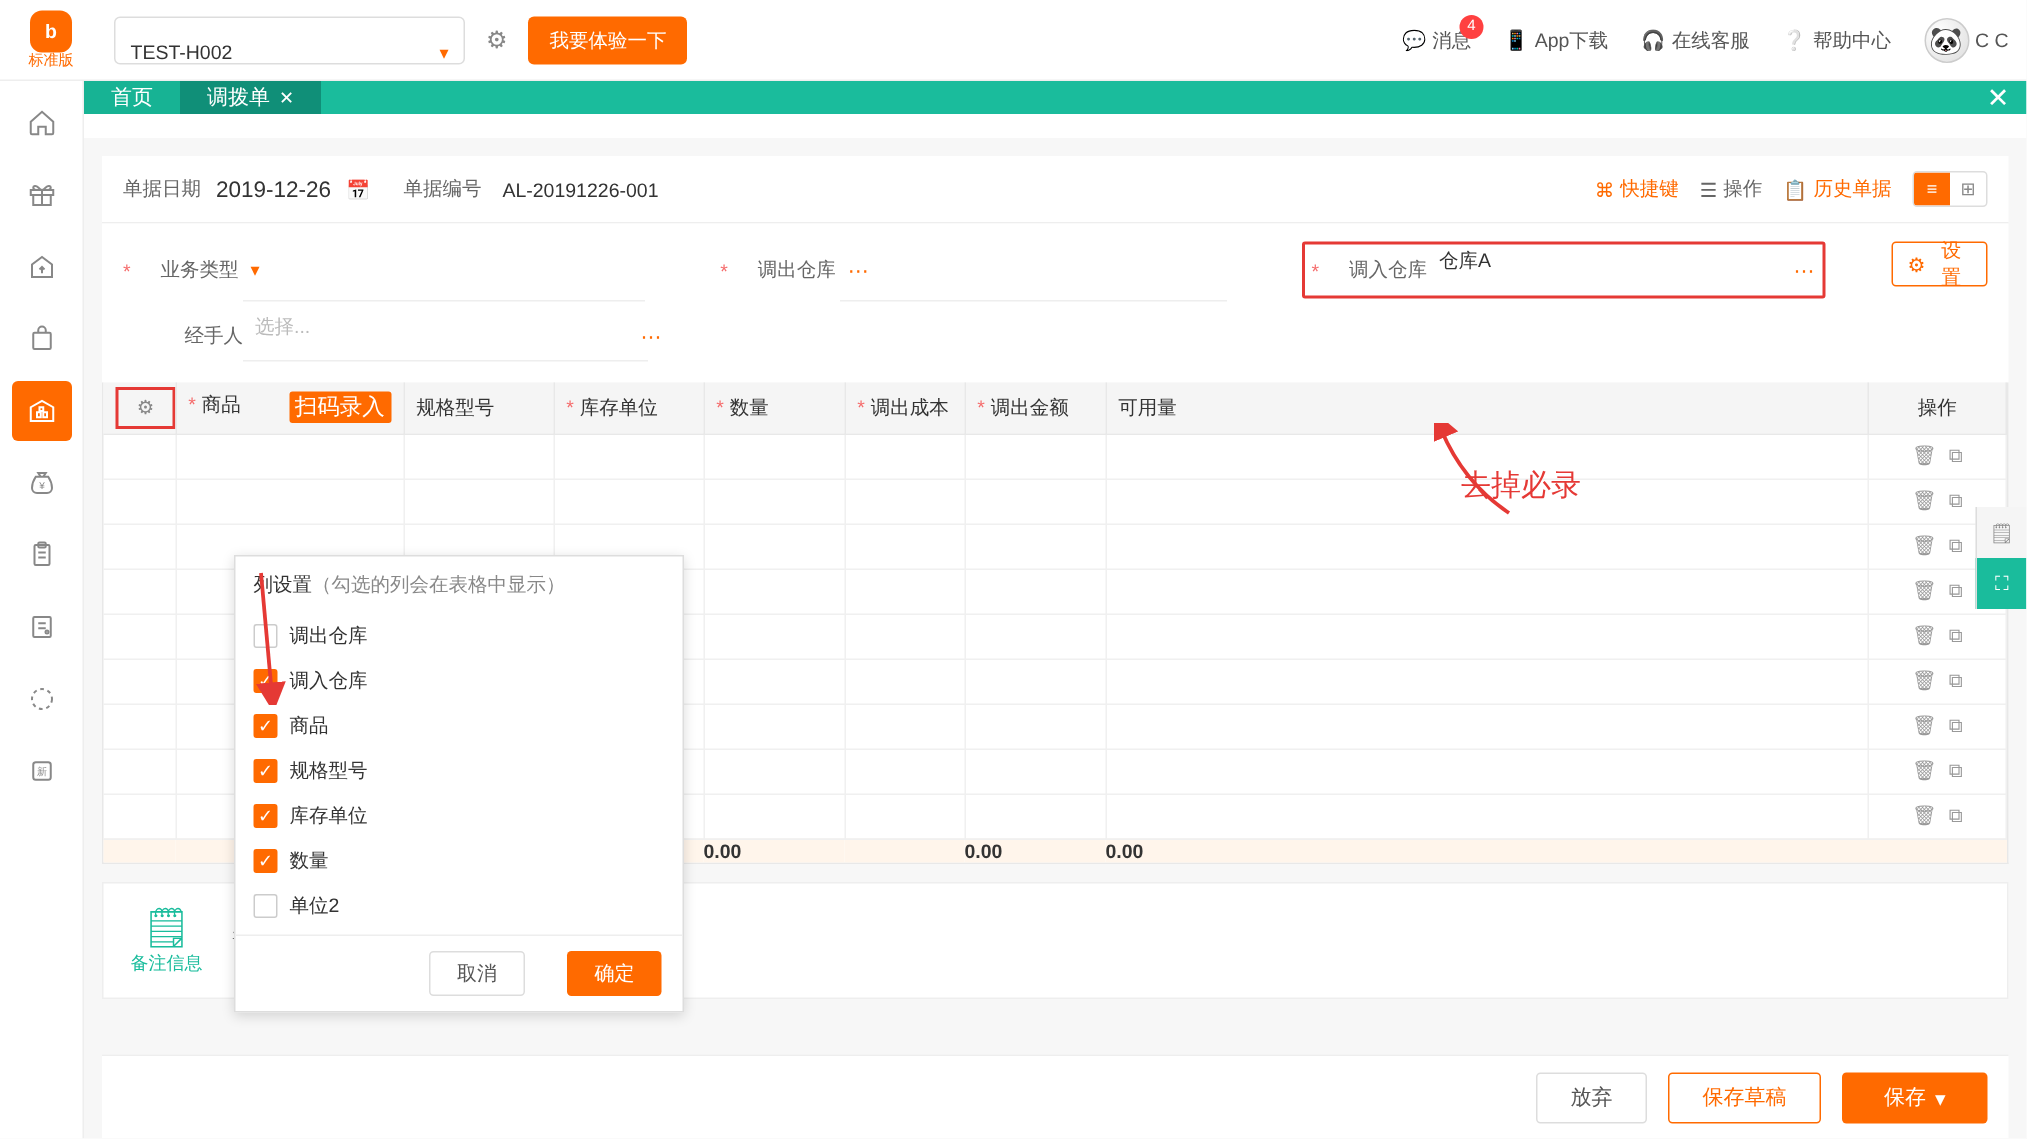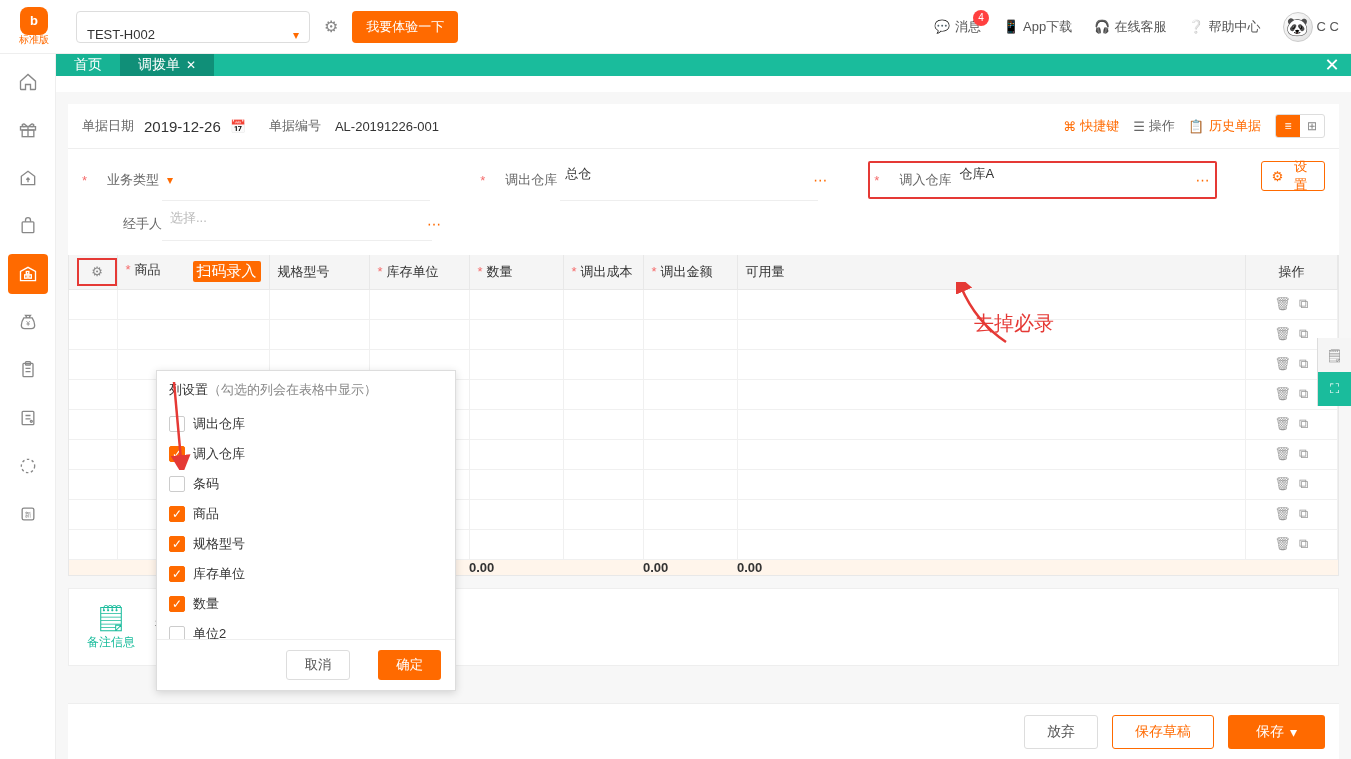--- a/index.html
+++ b/index.html
@@ -246,21 +246,20 @@
   <div class="form-panel">
     <div class="form-row">
       <div class="form-field w1 underline-row">
         <span class="req-star">*</span>
         <span class="fld-label">业务类型</span>
         <span class="chev-down">▾</span>
       </div>
       <div class="form-field w2 underline-row">
         <span class="req-star">*</span>
         <span class="fld-label">调出仓库</span>
-        <span class="fld-value">总仓</span>
         <span class="more-dots">⋯</span>
       </div>
       <div class="form-field w3">
         <span class="req-star">*</span>
         <span class="fld-label">调入仓库</span>
         <span class="fld-value">仓库A</span>
         <span class="more-dots">⋯</span>
       </div>
       <button class="settings-btn">⚙ <span>设置</span></button>
     </div>
@@ -436,24 +435,20 @@
     <div class="col-popup-body" id="col-body">
         <div class="col-item">
           <span class="chk"></span>
           <span>调出仓库</span>
         </div>
         <div class="col-item">
           <span class="chk on">✓</span>
           <span>调入仓库</span>
         </div>
         <div class="col-item">
-          <span class="chk"></span>
-          <span>条码</span>
-        </div>
-        <div class="col-item">
           <span class="chk on">✓</span>
           <span>商品</span>
         </div>
         <div class="col-item">
           <span class="chk on">✓</span>
           <span>规格型号</span>
         </div>
         <div class="col-item">
           <span class="chk on">✓</span>
           <span>库存单位</span>

